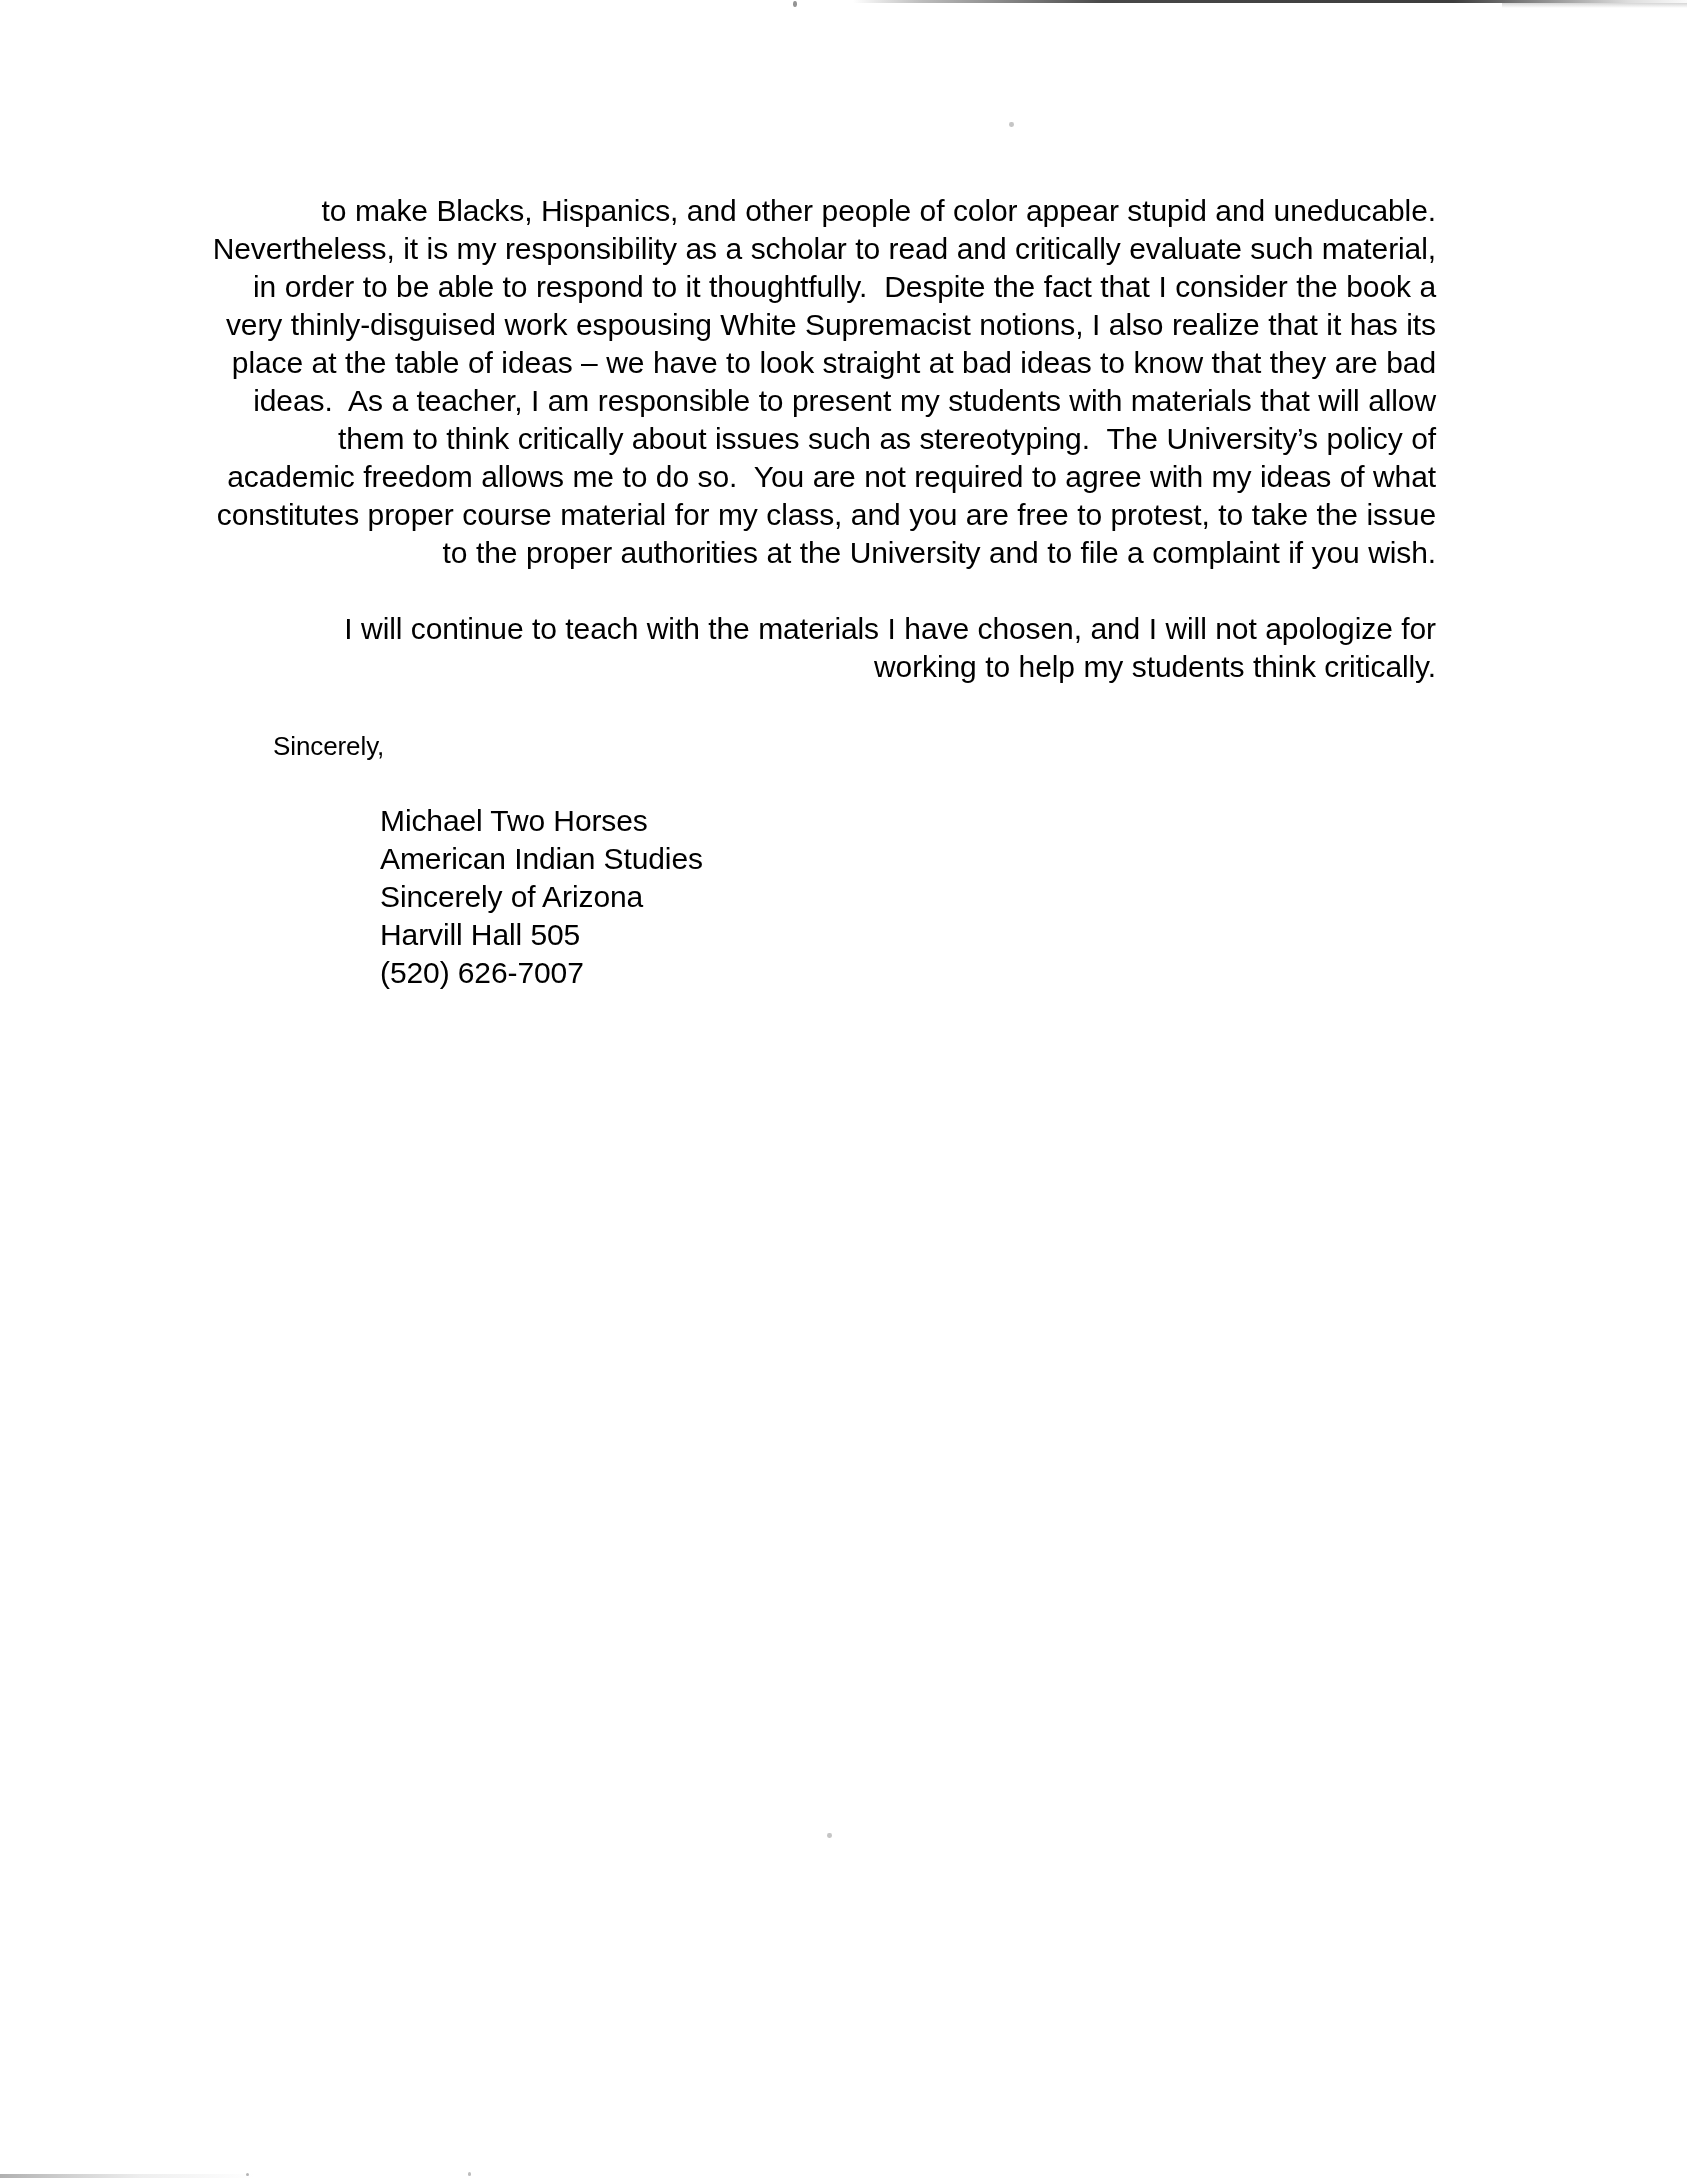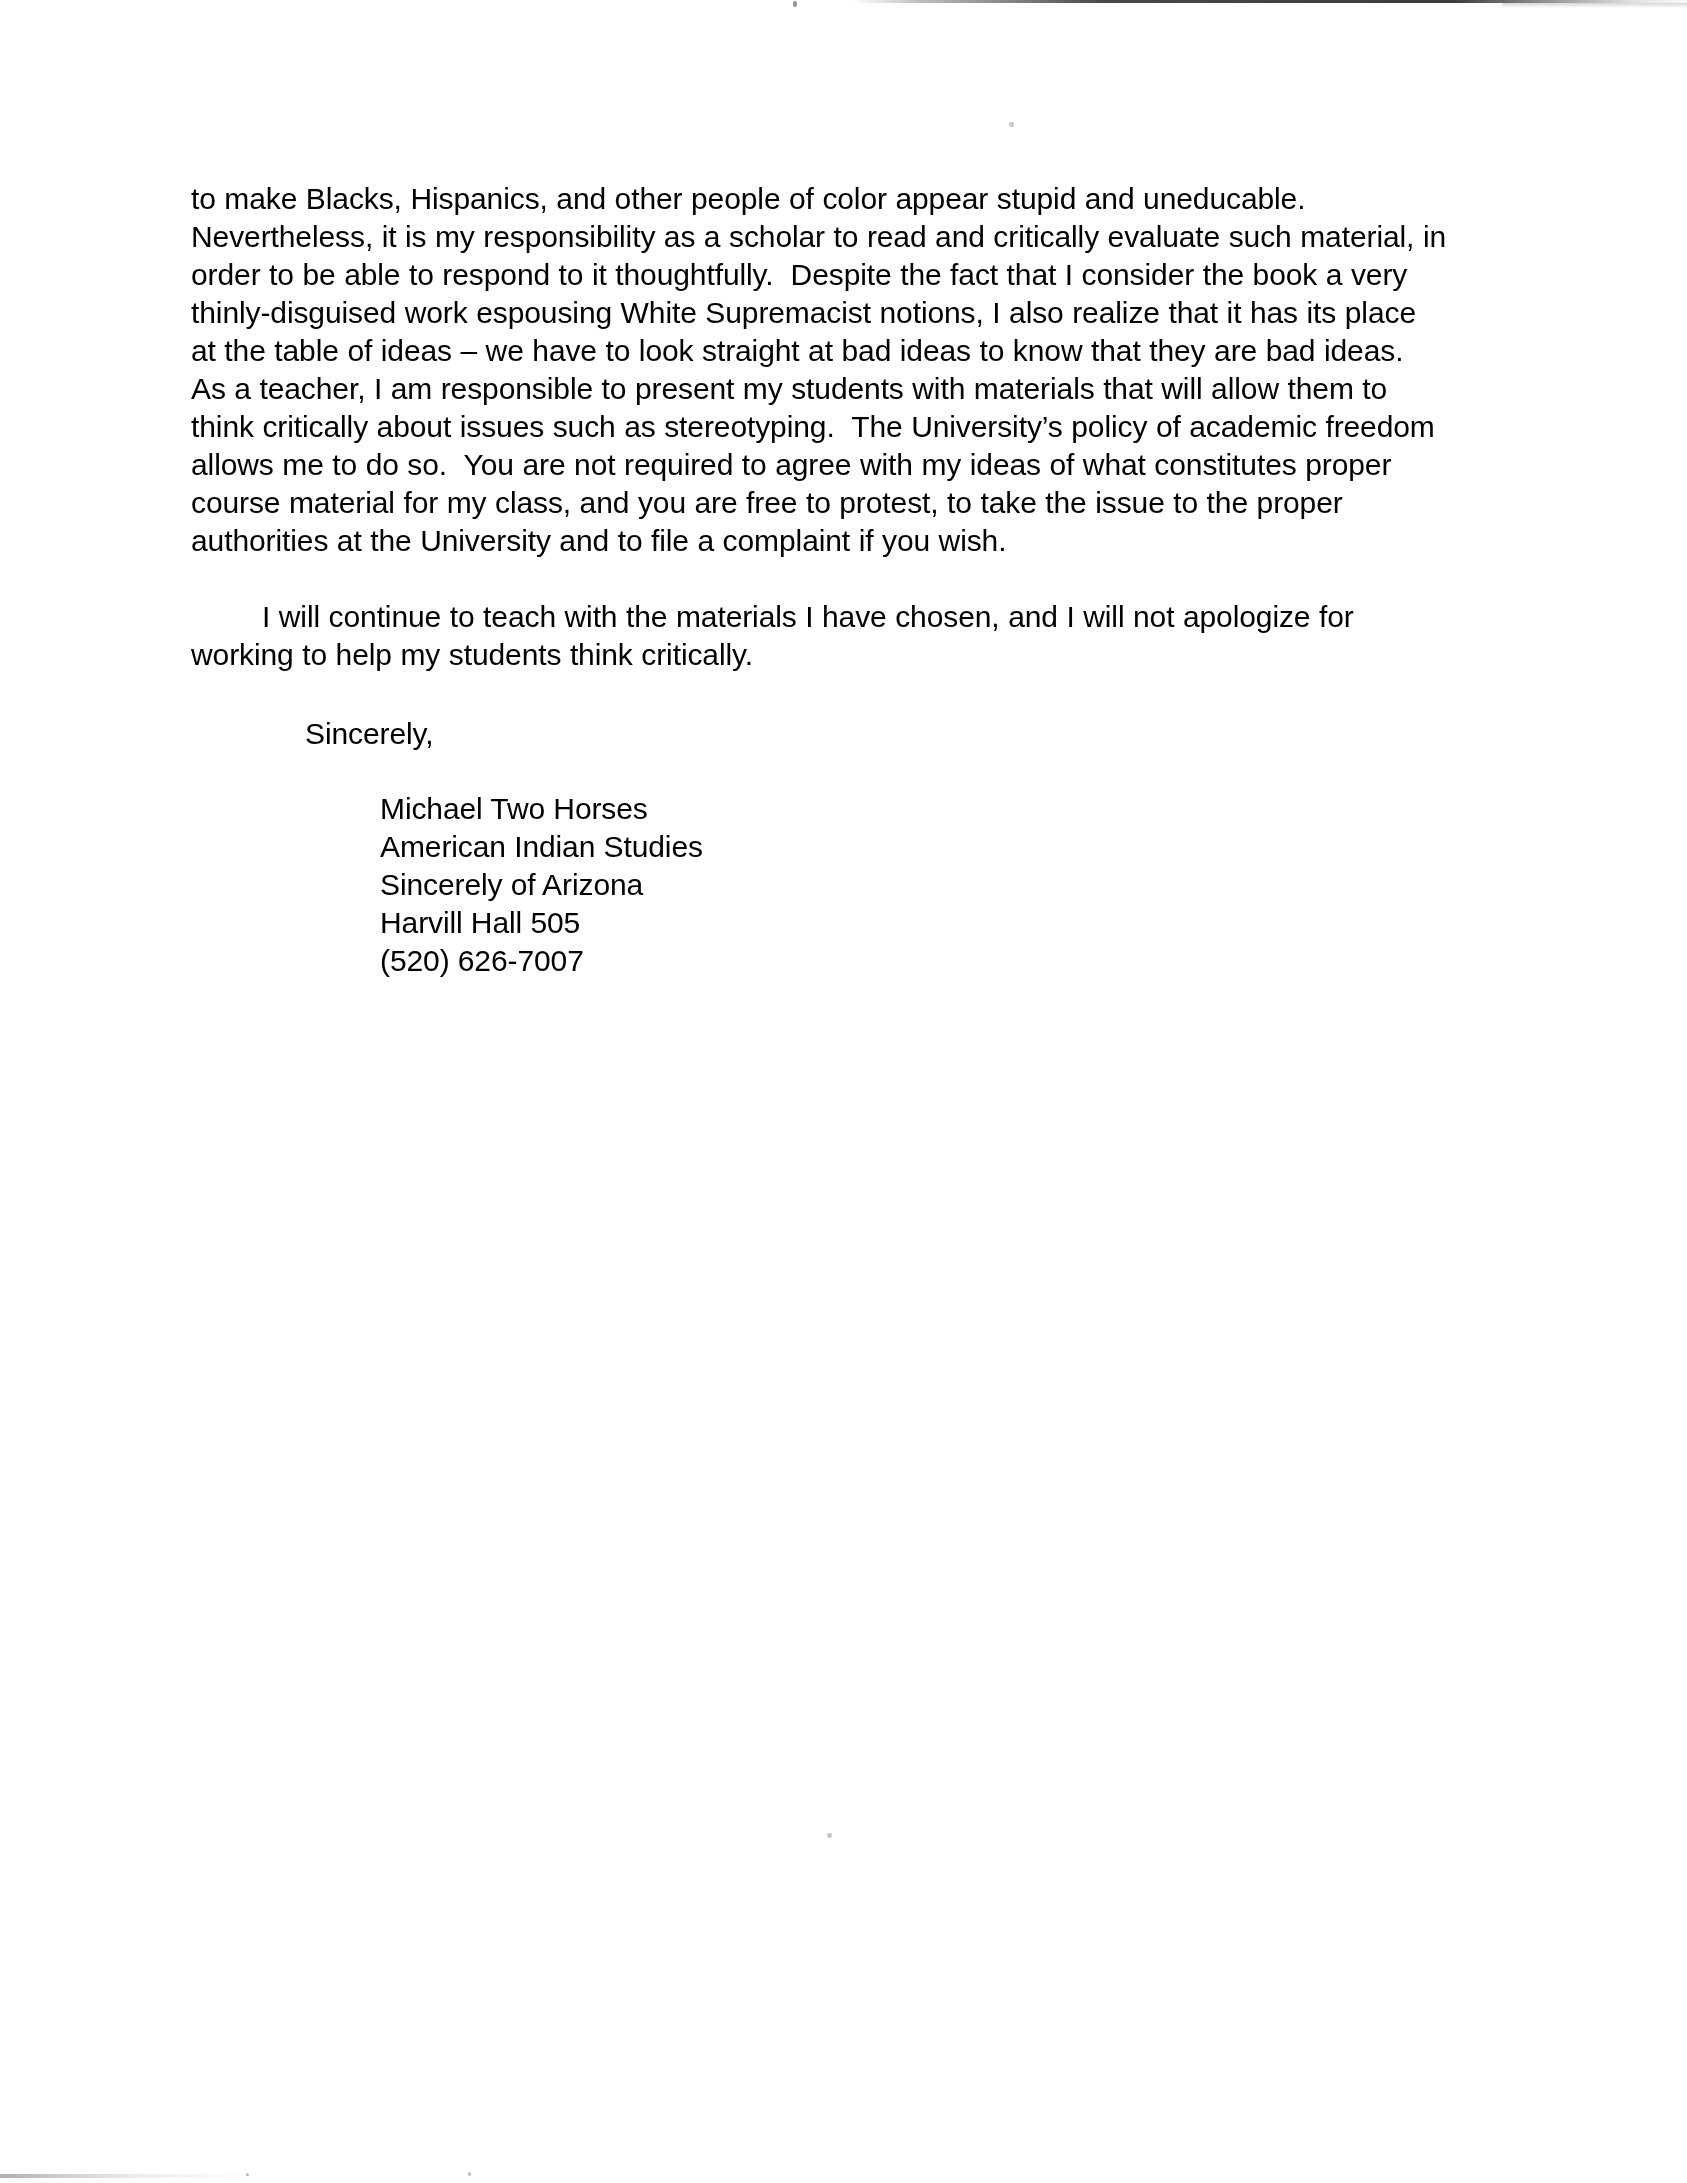--- a/index.html
+++ b/index.html
@@ -109,34 +109,34 @@
     left: 191px;
     width: 1257px;
   }
 
   .para {
     font-size: 30px;
     line-height: 38px;
     color: #000000;
     letter-spacing: -0.1px;
     word-spacing: 0.3px;
-    margin: 0;
-    text-align: left;
+    margin: 12px;
+    text-align: right;
     white-space: pre-wrap;
   }
 
   .para-indent {
     margin-top: 38px;
     text-indent: 71px;
   }
 
   .closing {
     margin-top: 41px;
-    margin-left: 114px;
-    font-size: 30px;
+    margin-left: 82px;
+    font-size: 26px;
     line-height: 38px;
     color: #000000;
     letter-spacing: -0.1px;
   }
 
   .signature-block {
     margin-top: 37px;
     margin-left: 189px;
     font-size: 30px;
     line-height: 38px;

